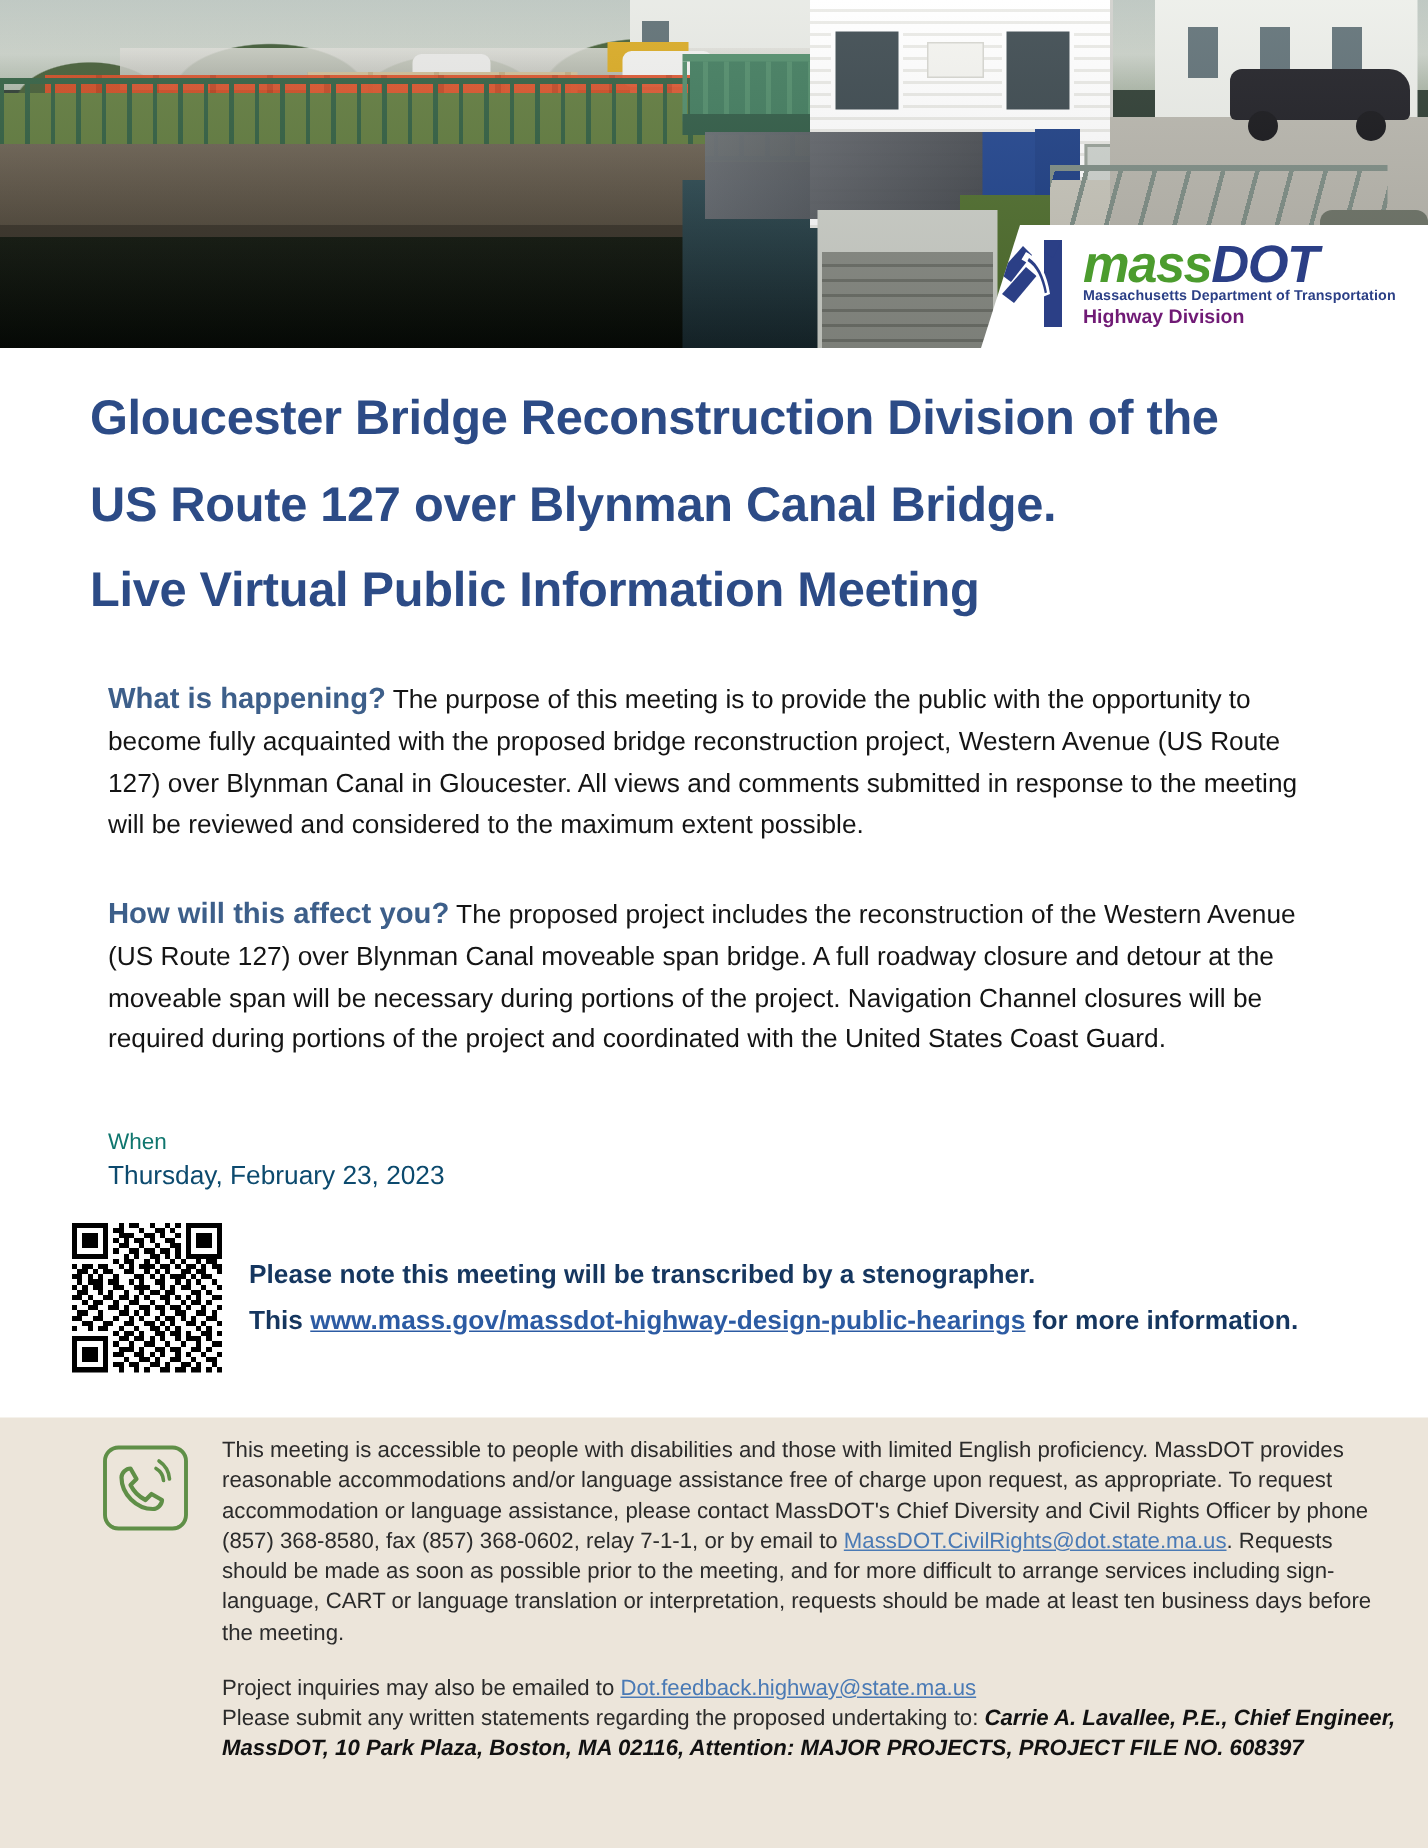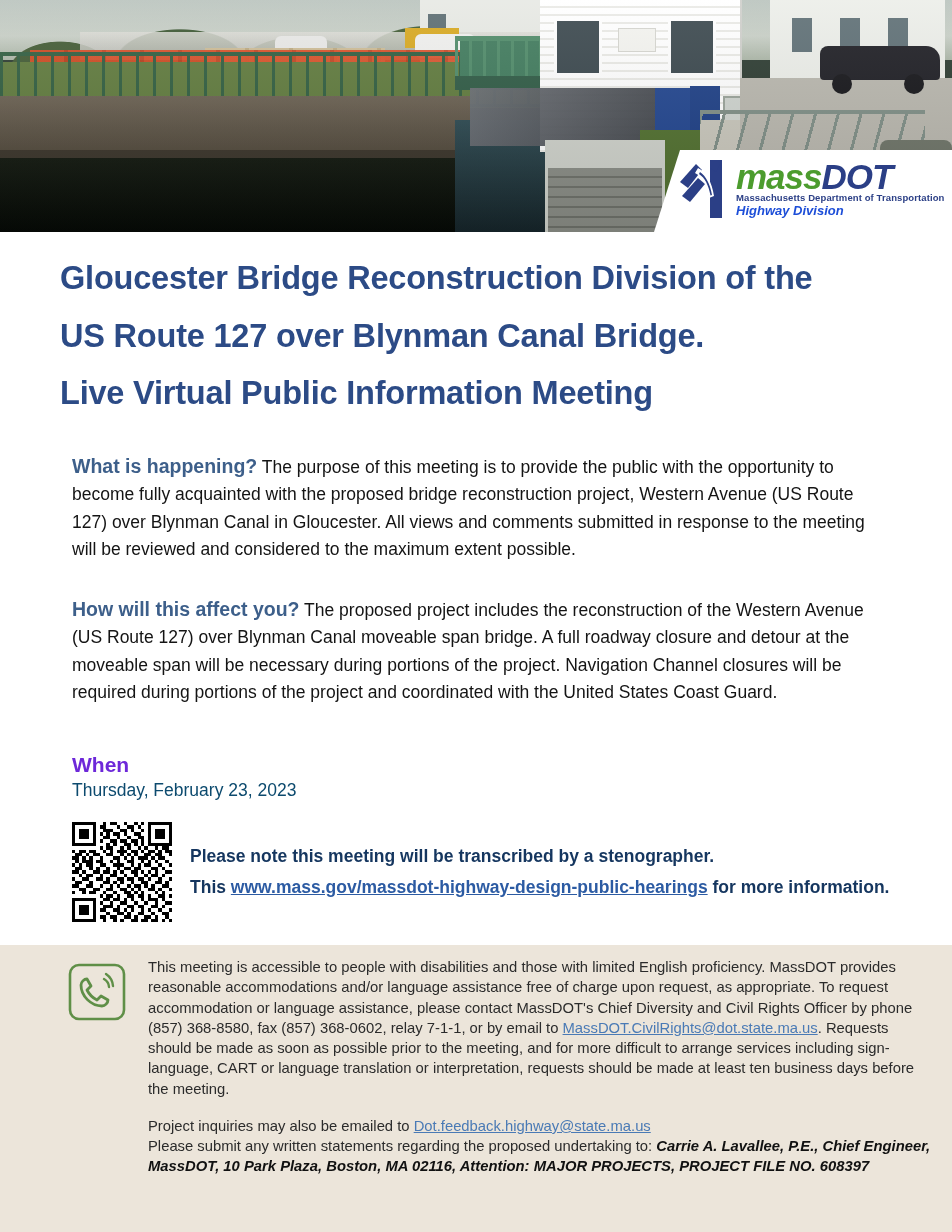--- a/index.html
+++ b/index.html
@@ -78,51 +78,51 @@
   .hero .tarp{position:absolute;left:470px;top:88px;width:190px;height:58px;
      background:linear-gradient(115deg,#6a6e74,#3a3e44);opacity:.95;}
   .hero .shade{position:absolute;left:0;top:0;width:952px;height:232px;
      background:linear-gradient(rgba(255,255,255,.10),rgba(0,0,0,.10));}
 
   
   .logo-banner{
     position:absolute;left:654px;top:150px;width:298px;height:82px;background:#ffffff;
     clip-path:polygon(26px 0, 298px 0, 298px 82px, 0 82px);
   }
-  .logo-wrap{position:absolute;left:22px;top:8px;display:flex;align-items:flex-start;}
+  .logo-wrap{position:absolute;left:8px;top:8px;display:flex;align-items:flex-start;}
   .logo-mark{width:58px;height:62px;flex:0 0 58px;}
   .logo-text{margin-left:2px;padding-top:2px;}
   .logo-word{font-size:35px;font-weight:bold;font-style:italic;line-height:.95;letter-spacing:-1px;}
   .logo-word .m{color:#4c9c2e;}
   .logo-word .d{color:#2b3f86;}
   .logo-sub1{color:#2b3f86;font-size:9.5px;font-weight:bold;letter-spacing:.1px;margin-top:-1px;}
-  .logo-sub2{color:#1d4ed8;font-size:13px;font-weight:bold;margin-top:0px;font-style:italic;}
+  .logo-sub2{color:#701a75;font-size:13px;font-weight:bold;margin-top:0px;}
 
   
   .main{position:absolute;left:0;top:232px;width:952px;}
   .title{margin:0;padding:18px 56px 0 60px;color:#2c4b86;font-size:32.5px;font-weight:bold;line-height:1.77;letter-spacing:-0.2px;}
   .title .ln{display:block;}
 
   .body-block{padding:0 60px 0 60px;}
   .para{margin:12px;font-size:17.5px;line-height:1.57;color:#141414;}
   .para .lead{color:#3d5f8a;font-weight:bold;font-size:19.5px;}
   .p1{margin-top:28px;}
   .p2{margin-top:30px;}
 
   
   .cols{position:relative;margin-top:46px;padding:0 60px 0 72px;display:flex;}
   .col-when{width:460px;}
   .col-attend{width:400px;}
-  .sec-h{color:#6d28d9;font-size:21px;font-weight:bold;margin:0 0 2px 0;}
+  .sec-h{color:#0f766e;font-size:15px;font-weight:normal;margin:0 0 2px 0;}
   .sec-line{font-size:17.5px;line-height:1.33;color:#0c4a6e;}
   .vlink{display:inline-block;margin-top:14px;color:#2c5ba3;font-size:17px;line-height:1.35;
      text-decoration:underline;cursor:pointer;max-width:330px;}
 
   
-  .qr-row{position:relative;margin-top:20px;padding-left:72px;display:flex;align-items:center;}
+  .qr-row{position:relative;margin-top:20px;padding-left:48px;display:flex;align-items:center;}
   .qr{width:100px;height:100px;flex:0 0 100px;background:#fff;}
   .note{margin-left:18px;}
   .note-l{font-size:17.5px;font-weight:bold;color:#15365f;line-height:1.75;}
   .note-l a{color:#2c5ba3;text-decoration:underline;font-weight:bold;cursor:pointer;}
 
   
   .footer{position:absolute;left:0;top:945px;width:952px;height:287px;background:#ece5da;}
   .footer-inner{display:flex;padding:12px 20px 0 68px;}
   .acc-icon{flex:0 0 60px;margin-top:6px;}
   .foot-text{margin-left:20px;width:790px;}

